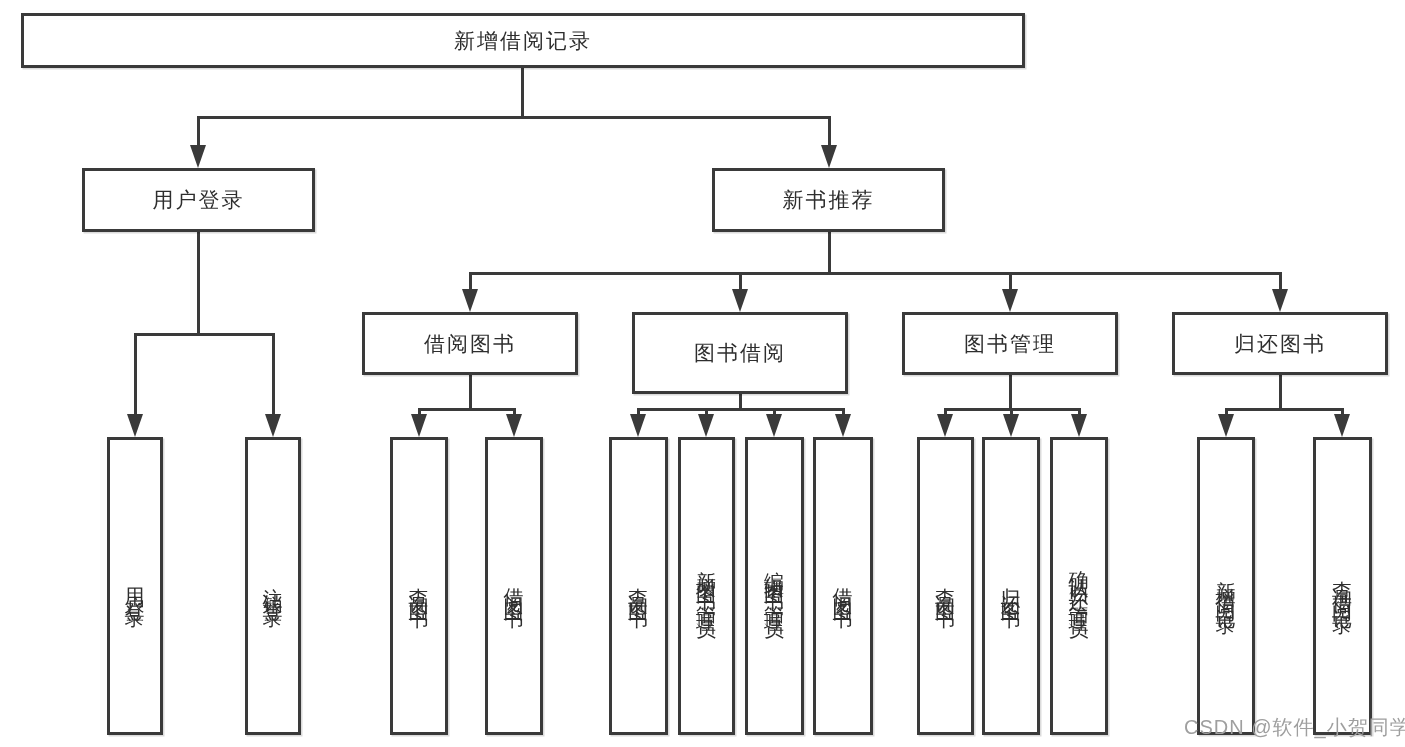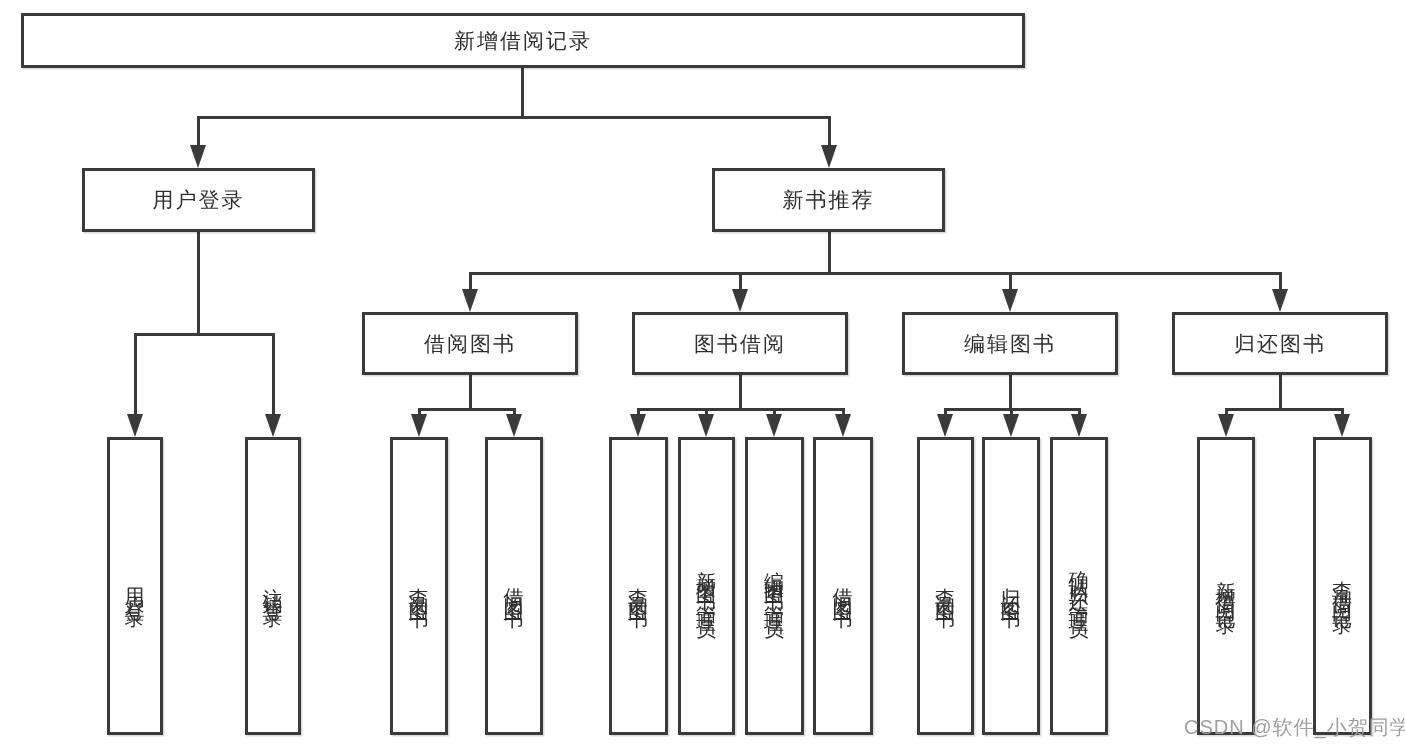--- a/index.html
+++ b/index.html
@@ -89,22 +89,22 @@
       <div class="vline" style="left: 1224.5px; top: 408px; height: 9px;"></div>
       <div class="ahead" style="left: 1218px; top: 414px;"></div>
       <div class="vline" style="left: 1340.5px; top: 408px; height: 9px;"></div>
       <div class="ahead" style="left: 1334px; top: 414px;"></div>
     </div>
   <div id="node-layer">
       <div class="node" style="left: 21px; top: 13px; width: 1004px; height: 55px;">新增借阅记录</div>
       <div class="node" style="left: 82px; top: 168px; width: 233px; height: 64px;">用户登录</div>
       <div class="node" style="left: 712px; top: 168px; width: 233px; height: 64px;">新书推荐</div>
       <div class="node" style="left: 362px; top: 312px; width: 216px; height: 63px;">借阅图书</div>
-      <div class="node" style="left: 632px; top: 312px; width: 216px; height: 63px;">图书借阅</div>
-      <div class="node" style="left: 902px; top: 312px; width: 216px; height: 63px;">编辑图书</div>
+      <div class="node" style="left: 632px; top: 312px; width: 216px; height: 82px;">图书借阅</div>
+      <div class="node" style="left: 902px; top: 312px; width: 216px; height: 63px;">图书管理</div>
       <div class="node" style="left: 1172px; top: 312px; width: 216px; height: 63px;">归还图书</div>
       <div class="node v" style="left: 107px; top: 437px; width: 56px; height: 298px;">用户登录</div>
       <div class="node v" style="left: 245px; top: 437px; width: 56px; height: 298px;">注销登录</div>
       <div class="node v" style="left: 390px; top: 437px; width: 58px; height: 298px;">查询图书</div>
       <div class="node v" style="left: 485px; top: 437px; width: 58px; height: 298px;">借阅图书</div>
       <div class="node v" style="left: 609px; top: 437px; width: 59px; height: 298px;">查询图书</div>
       <div class="node v" style="left: 678px; top: 437px; width: 57px; height: 298px;">新增图书（管理员）</div>
       <div class="node v" style="left: 745px; top: 437px; width: 59px; height: 298px;">编辑图书（管理员）</div>
       <div class="node v" style="left: 813px; top: 437px; width: 60px; height: 298px;">借阅图书</div>
       <div class="node v" style="left: 917px; top: 437px; width: 57px; height: 298px;">查询图书</div>

